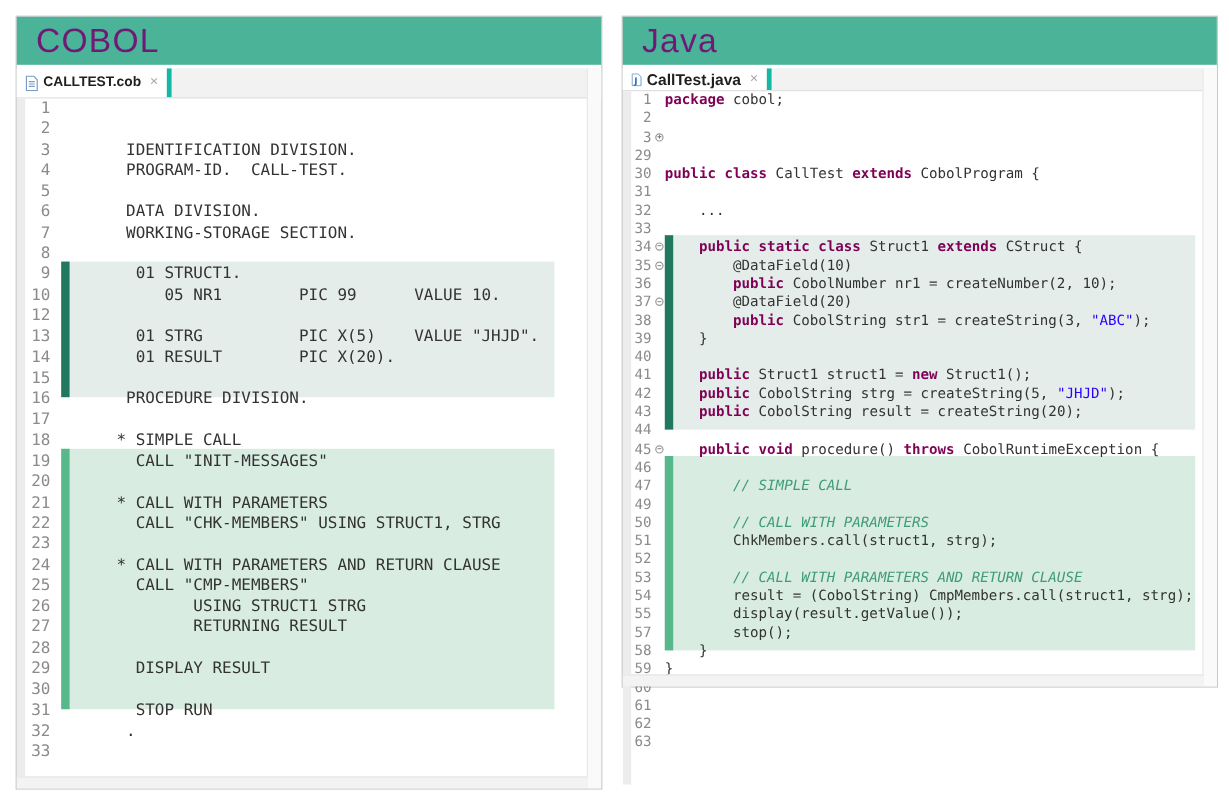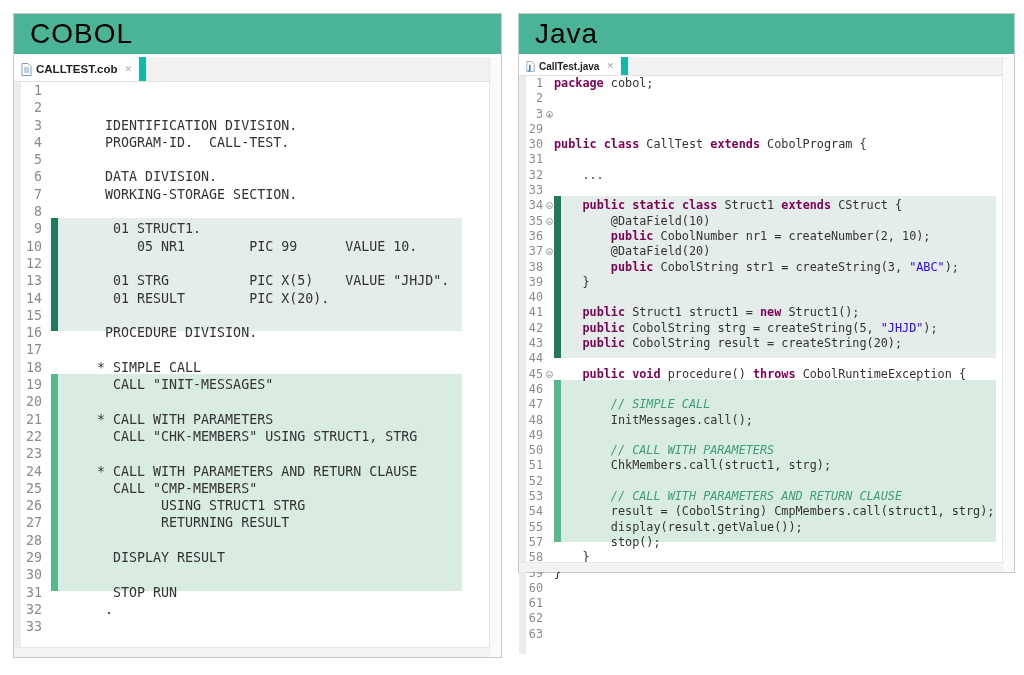--- a/index.html
+++ b/index.html
@@ -1,27 +1,27 @@
 <!DOCTYPE html>
 <html style="--header-bg: #4ab398; --hl-dark-bar: #20795f; --hl-dark-bg: #e4edea; --hl-light-bar: #57b88c; --hl-light-bg: #d9ece2; --keyword: #7f0055; --string: #2a00ff; --comment: #3f9b78;"><head>
 <meta charset="utf-8">
 <style>
   html,body{margin:0;padding:0;}
   body{width:1024px;height:675px;position:relative;background:#ffffff;overflow:hidden;
        font-family:"Liberation Sans",sans-serif;}
   .panel{position:absolute;top:13px;background:#fff;border:1px solid #c9c9c9;box-sizing:border-box;}
   #panel-left{left:13px;width:489px;height:645px;}
   #panel-right{left:518px;width:497px;height:560px;}
-  .panel-header{height:40px;background:var(--header-bg,#4ab398);color:#000000;display:flex;
+  .panel-header{height:40px;background:var(--header-bg,#4ab398);color:#701a75;display:flex;
        align-items:center;padding-left:16px;font-size:28px;letter-spacing:1px;margin-bottom:3px;}
   .tabbar{height:24px;background:#f2f2f2;border-bottom:1px solid #e1e1e1;display:flex;align-items:stretch;}
   #panel-right .tabbar{height:18px;}
-  .tab{display:flex;align-items:center;background:#ffffff;padding:0 7px;border-right:7px solid #14b8a6;gap:4px;}
+  .tab{display:flex;align-items:center;background:#ffffff;padding:0 7px;border-right:4px solid #14b8a6;gap:4px;}
   .tab-label{font-weight:700;color:#1f1f1f;font-size:11.5px;white-space:nowrap;}
-  #panel-right .tab-label{font-size:10px;}
+  #panel-right .tab-label{font-size:13px;}
   .tab-close{font-size:9px;color:#a9a9a9;margin-left:3px;font-family:"DejaVu Sans",sans-serif;}
   .code-area{position:relative;overflow:hidden;}
   #panel-left .code-area{height:567px;}
   #panel-right .code-area{height:578px;}
   .ruler{position:absolute;left:0;top:0;bottom:0;width:7px;background:#ececec;}
   .hl-layer{position:absolute;inset:0;}
   .hl{position:absolute;box-sizing:border-box;}
   #panel-left .hl{left:37px;right:39px;}
   #panel-right .hl{left:35px;right:18px;}
   .hl-dark{background:var(--hl-dark-bg,#e4edea);border-left:7px solid var(--hl-dark-bar,#20795f);}
@@ -336,25 +336,20 @@
           <span class="num">46</span>
           <span class="fold"></span>
           <span class="txt"></span>
         </div>
         <div class="line">
           <span class="num">47</span>
           <span class="fold"></span>
           <span class="txt"><span class="tok-p">        </span><span class="tok-c">// SIMPLE CALL</span></span>
         </div>
         <div class="line">
-          <span class="num">48</span>
-          <span class="fold"></span>
-          <span class="txt"><span class="tok-p">        InitMessages.call();</span></span>
-        </div>
-        <div class="line">
           <span class="num">49</span>
           <span class="fold"></span>
           <span class="txt"></span>
         </div>
         <div class="line">
           <span class="num">50</span>
           <span class="fold"></span>
           <span class="txt"><span class="tok-p">        </span><span class="tok-c">// CALL WITH PARAMETERS</span></span>
         </div>
         <div class="line">

